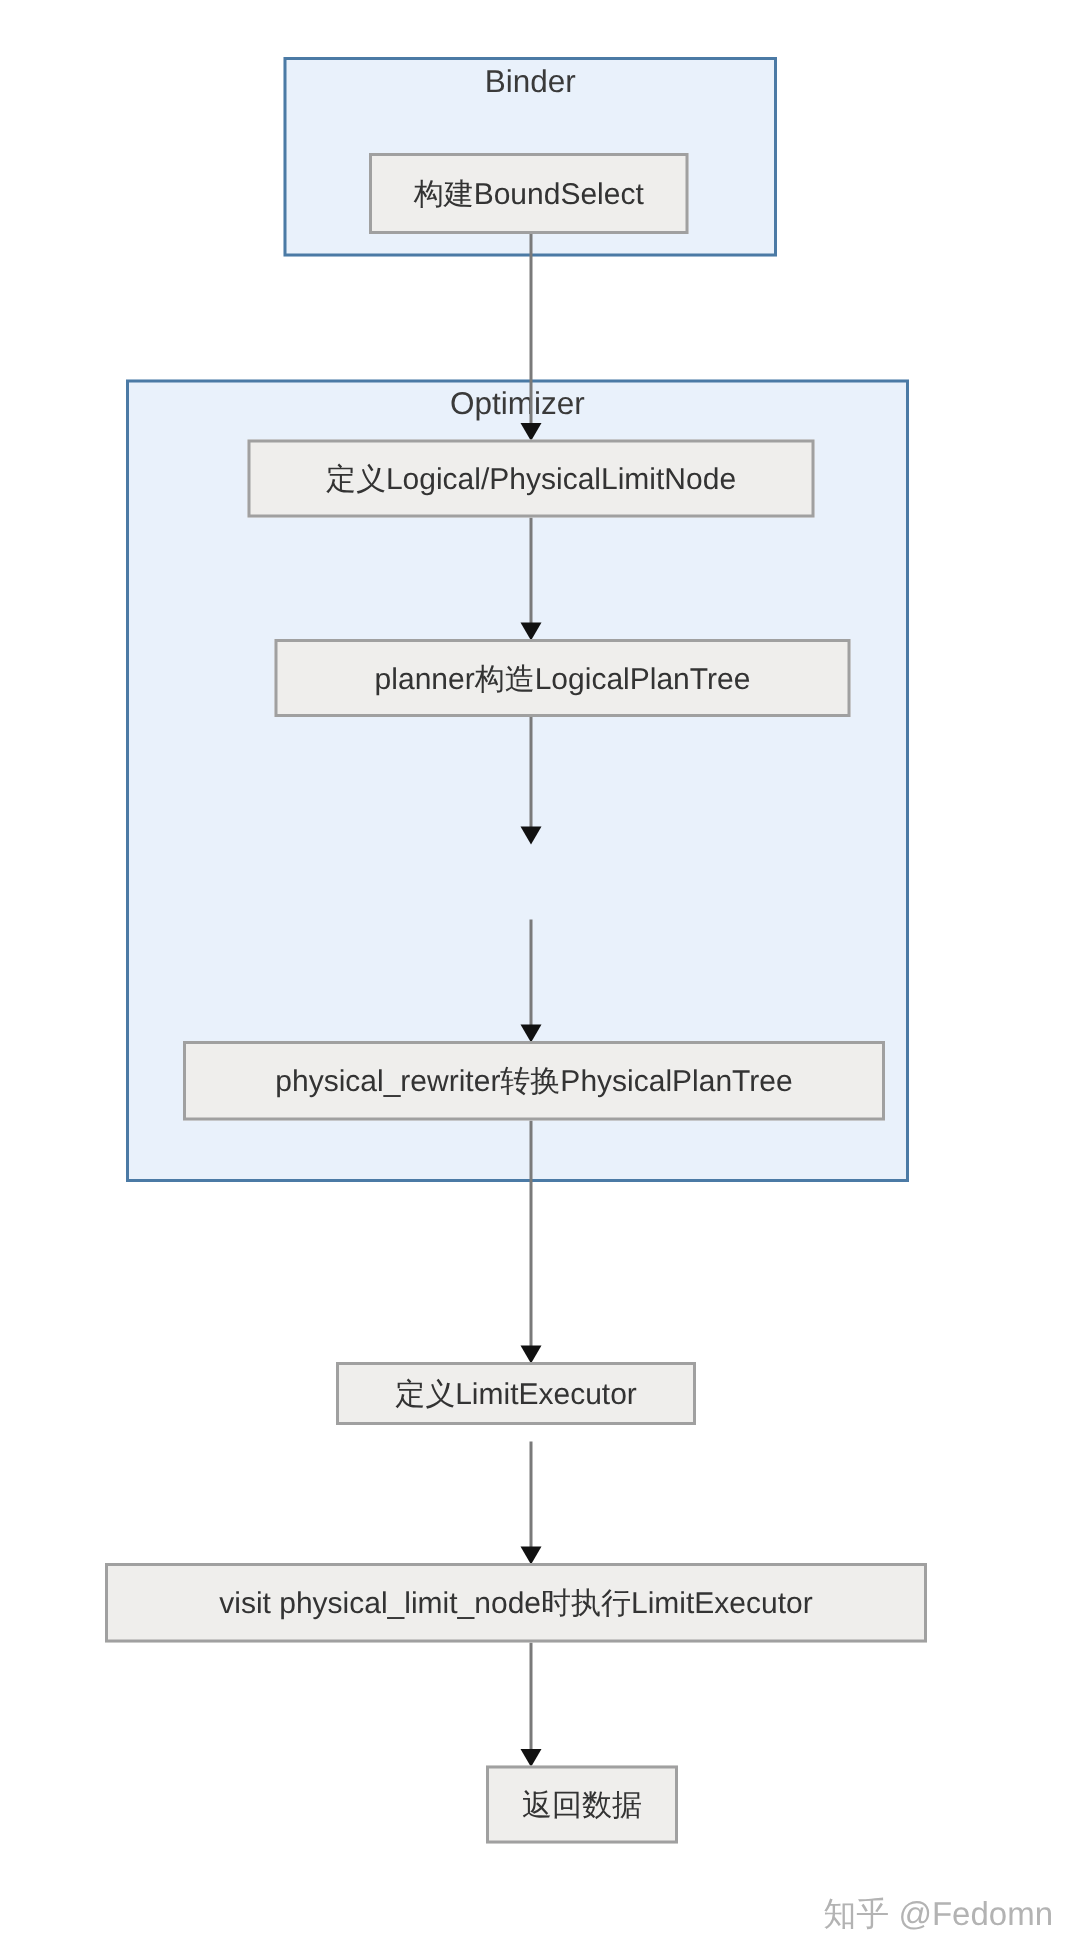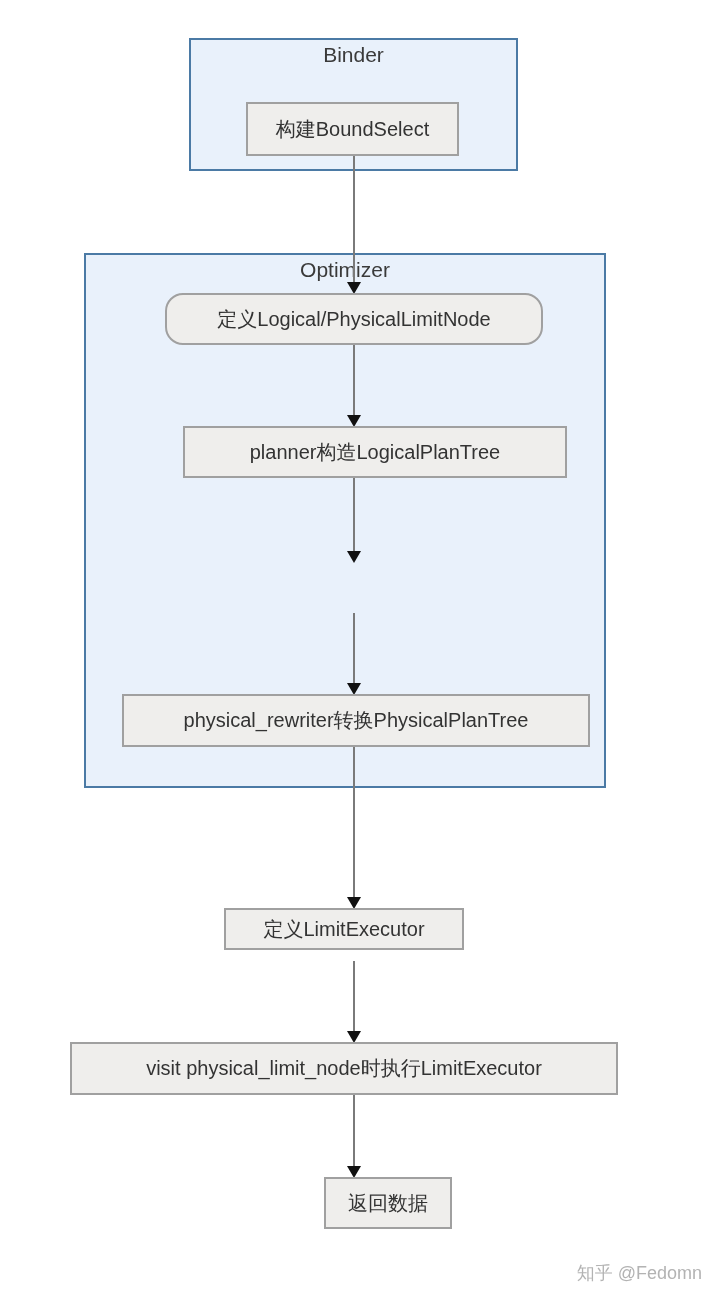--- a/index.html
+++ b/index.html
@@ -62,21 +62,21 @@
     border: 2px solid var(--node-border);
     font-size: 20px;
     color: var(--text);
     white-space: nowrap;
     z-index: 3;
   }
   .watermark {
     position: absolute;
     top: 1261px;
     right: 12px;
-    font-size: 18px;
+    font-size: 22px;
     color: var(--watermark);
     z-index: 4;
   }
 </style>
 </head>
 <body>
 
 <div class="canvas">
 
   <section class="group" style="left:189px; top:38px; width:329px; height:133px;">
@@ -104,21 +104,21 @@
   <div class="arrow" style="left:347px; top:897px;"></div>
 
   <div class="edge" style="left:353px; top:961px; height:71px;"></div>
   <div class="arrow" style="left:347px; top:1031px;"></div>
 
   <div class="edge" style="left:353px; top:1095px; height:72px;"></div>
   <div class="arrow" style="left:347px; top:1166px;"></div>
 
   <div class="node" style="left:246px; top:78px; width:213px; height:54px;margin-top:24px;">构建BoundSelect</div>
 
-  <div class="node" style="left:165px; top:293px; width:378px; height:52px;border-radius:18px;">定义Logical/PhysicalLimitNode</div>
+  <div class="node" style="left:165px; top:293px; width:378px; height:52px;">定义Logical/PhysicalLimitNode</div>
 
   <div class="node" style="left:183px; top:426px; width:384px; height:52px;">planner构造LogicalPlanTree</div>
 
 
   <div class="node" style="left:122px; top:694px; width:468px; height:53px;">physical_rewriter转换PhysicalPlanTree</div>
 
   <div class="node" style="left:224px; top:908px; width:240px; height:42px;">定义LimitExecutor</div>
 
   <div class="node" style="left:70px; top:1042px; width:548px; height:53px;">visit physical_limit_node时执行LimitExecutor</div>
 

